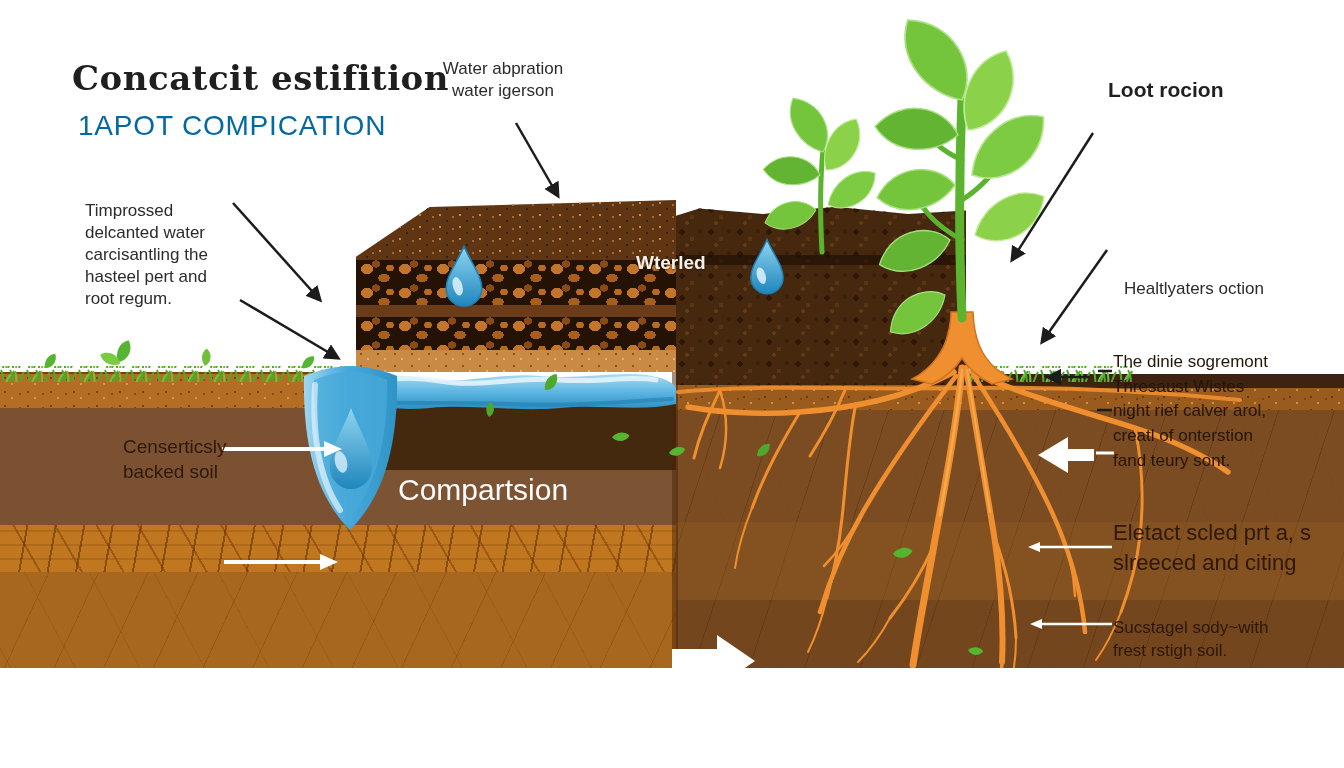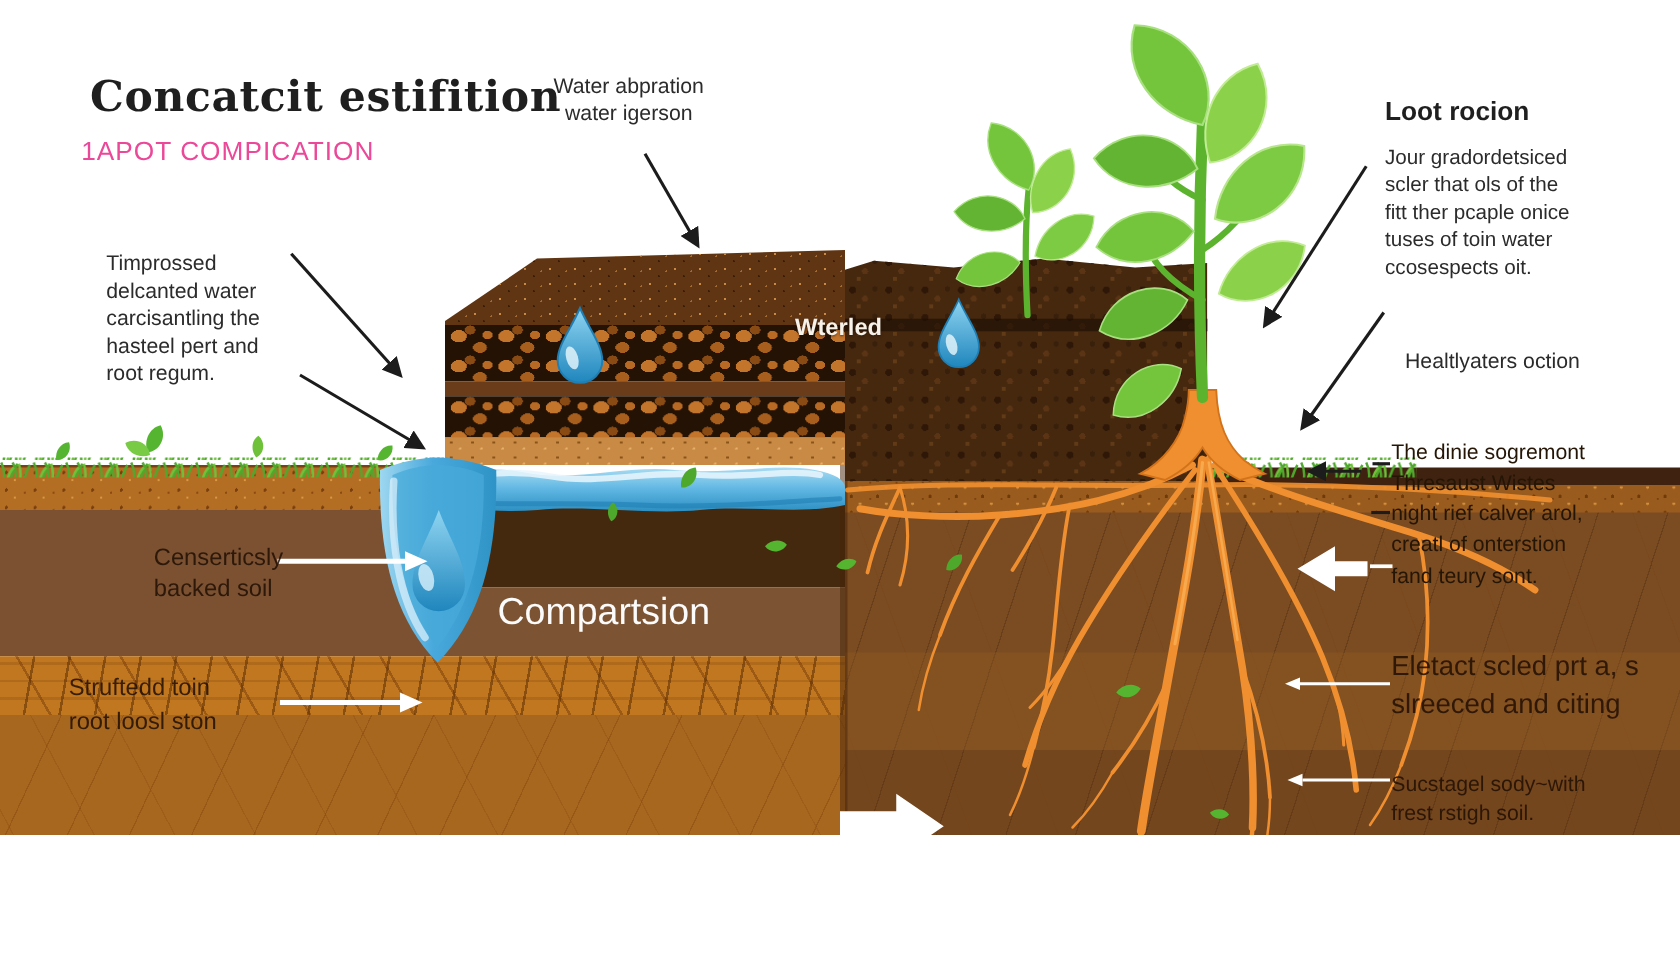--- a/index.html
+++ b/index.html
@@ -70,21 +70,21 @@
     background-size:29px 22px;}
   .dark-block-line{left:676px;top:255px;width:290px;height:10px;background:rgba(25,12,4,.6);}
 
   
   .overlay{position:absolute;left:0;top:0;width:1344px;height:768px;z-index:3;pointer-events:none;}
 
   
   .label{position:absolute;z-index:4;white-space:pre-line;color:#2b2b2b;line-height:1.32;}
   .title{left:72px;top:56px;font-family:"DejaVu Serif",serif;font-weight:700;font-size:34px;
          color:#1f1f1f;letter-spacing:.5px;white-space:nowrap;}
-  .subtitle{left:65px;top:108px;font-size:21px;color:#ec4899;letter-spacing:.8px;white-space:nowrap;}
+  .subtitle{left:78px;top:108px;font-size:28px;color:#0369a1;letter-spacing:.8px;white-space:nowrap;}
   .water-label{left:408px;top:58px;width:190px;text-align:center;font-size:17px;}
   .impaired{left:85px;top:200px;font-size:17px;line-height:1.3;}
   .compacted{left:88px;top:434px;font-size:19px;line-height:1.32;color:rgba(32,14,2,.85);margin-left:35px;}
   .stunted{left:55px;top:538px;font-size:19px;line-height:1.4;color:rgba(32,14,2,.85);}
   .compaction-cap{left:398px;top:470px;font-size:30px;color:#fbfbfb;}
   .waterlogged-cap{left:596px;top:250px;font-size:19px;font-weight:700;color:#f6f2ea;
     text-shadow:0 1px 2px rgba(40,20,5,.7);margin-left:40px;}
   .root-head{left:1108px;top:76px;font-size:21px;font-weight:700;color:#1f1f1f;white-space:nowrap;}
   .root-para{left:1108px;top:116px;font-size:16.5px;line-height:1.33;}
   .healthy{left:1124px;top:250px;font-size:17px;white-space:nowrap;margin-top:28px;}
@@ -277,30 +277,23 @@
   <div class="label subtitle">1APOT COMPICATION</div>
   <div class="label water-label">Water abpration
 water igerson</div>
   <div class="label impaired">Timprossed
 delcanted water
 carcisantling the
 hasteel pert and
 root regum.</div>
   <div class="label compacted">Censerticsly
 backed soil</div>
-  <div class="label stunted">Struftedd toin
-root loosl ston</div>
   <div class="label compaction-cap">Compartsion</div>
   <div class="label waterlogged-cap">Wterled</div>
   <div class="label root-head">Loot rocion</div>
-  <div class="label root-para">Jour gradordetsiced
-scler that ols of the
-fitt ther pcaple onice
-tuses of toin water
-ccosespects oit.</div>
   <div class="label healthy">Healtlyaters oction</div>
   <div class="label segment-para">The dinie sogremont
 Thresaust Wistes
 night rief calver arol,
 creatl of onterstion
 fand teury sont.</div>
   <div class="label loose">Eletact scled prt a, s
 slreeced and citing</div>
   <div class="label sustained">Sucstagel sody~with
 frest rstigh soil.</div>

